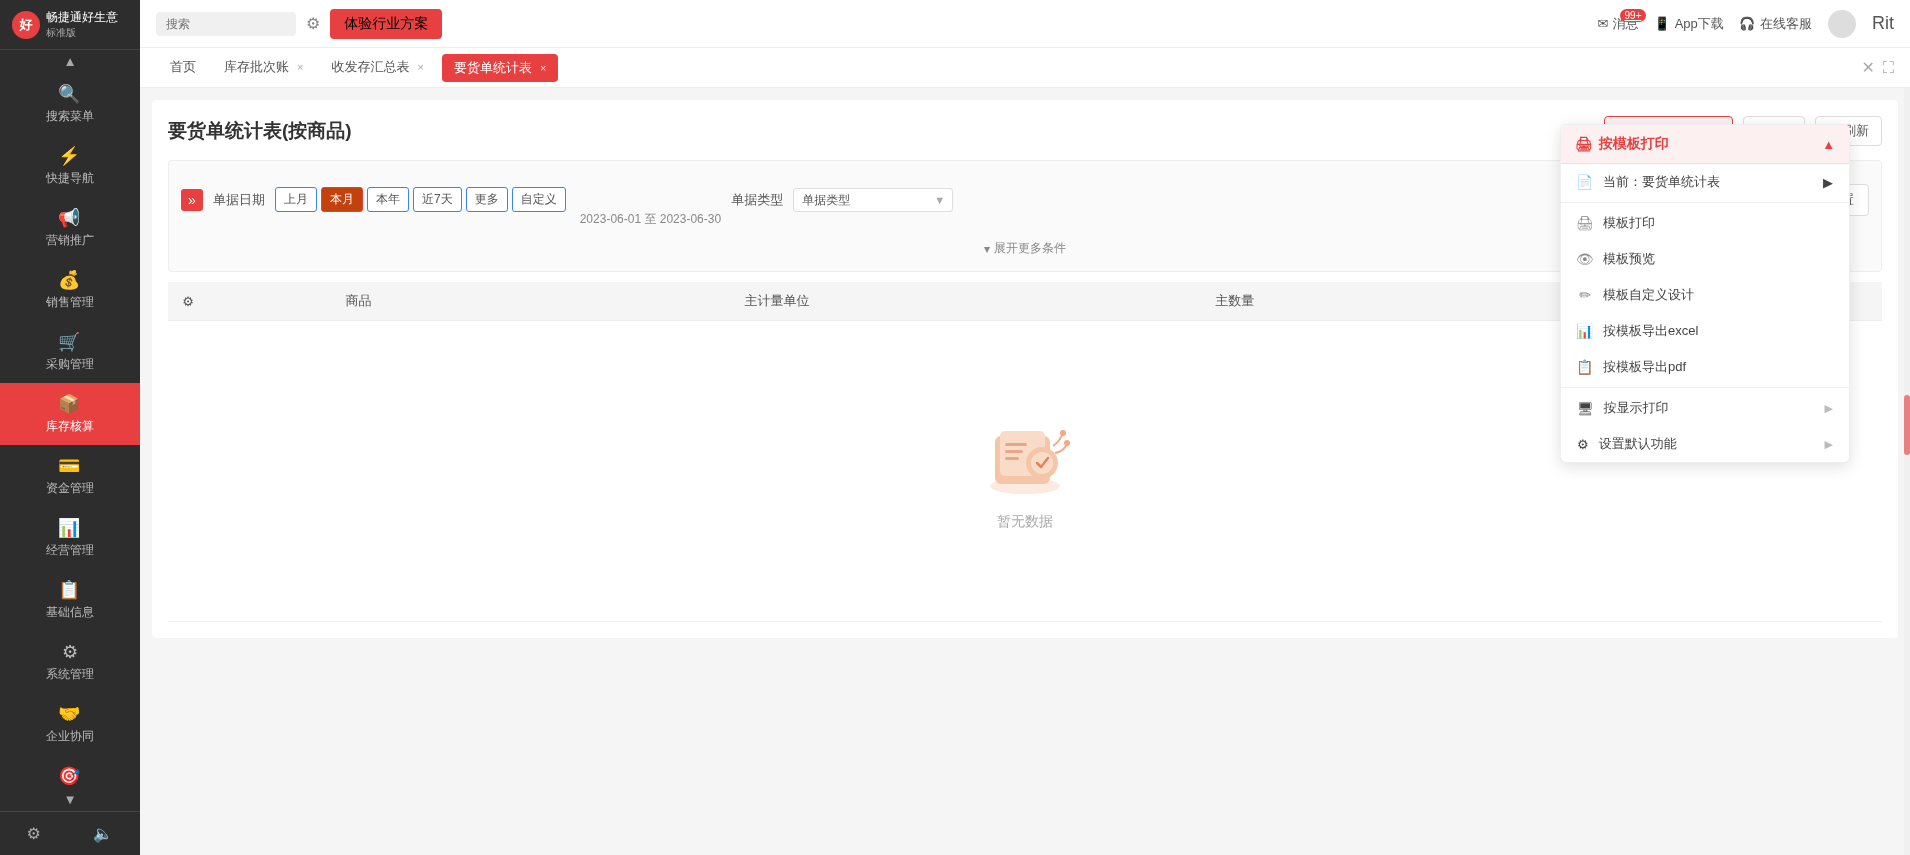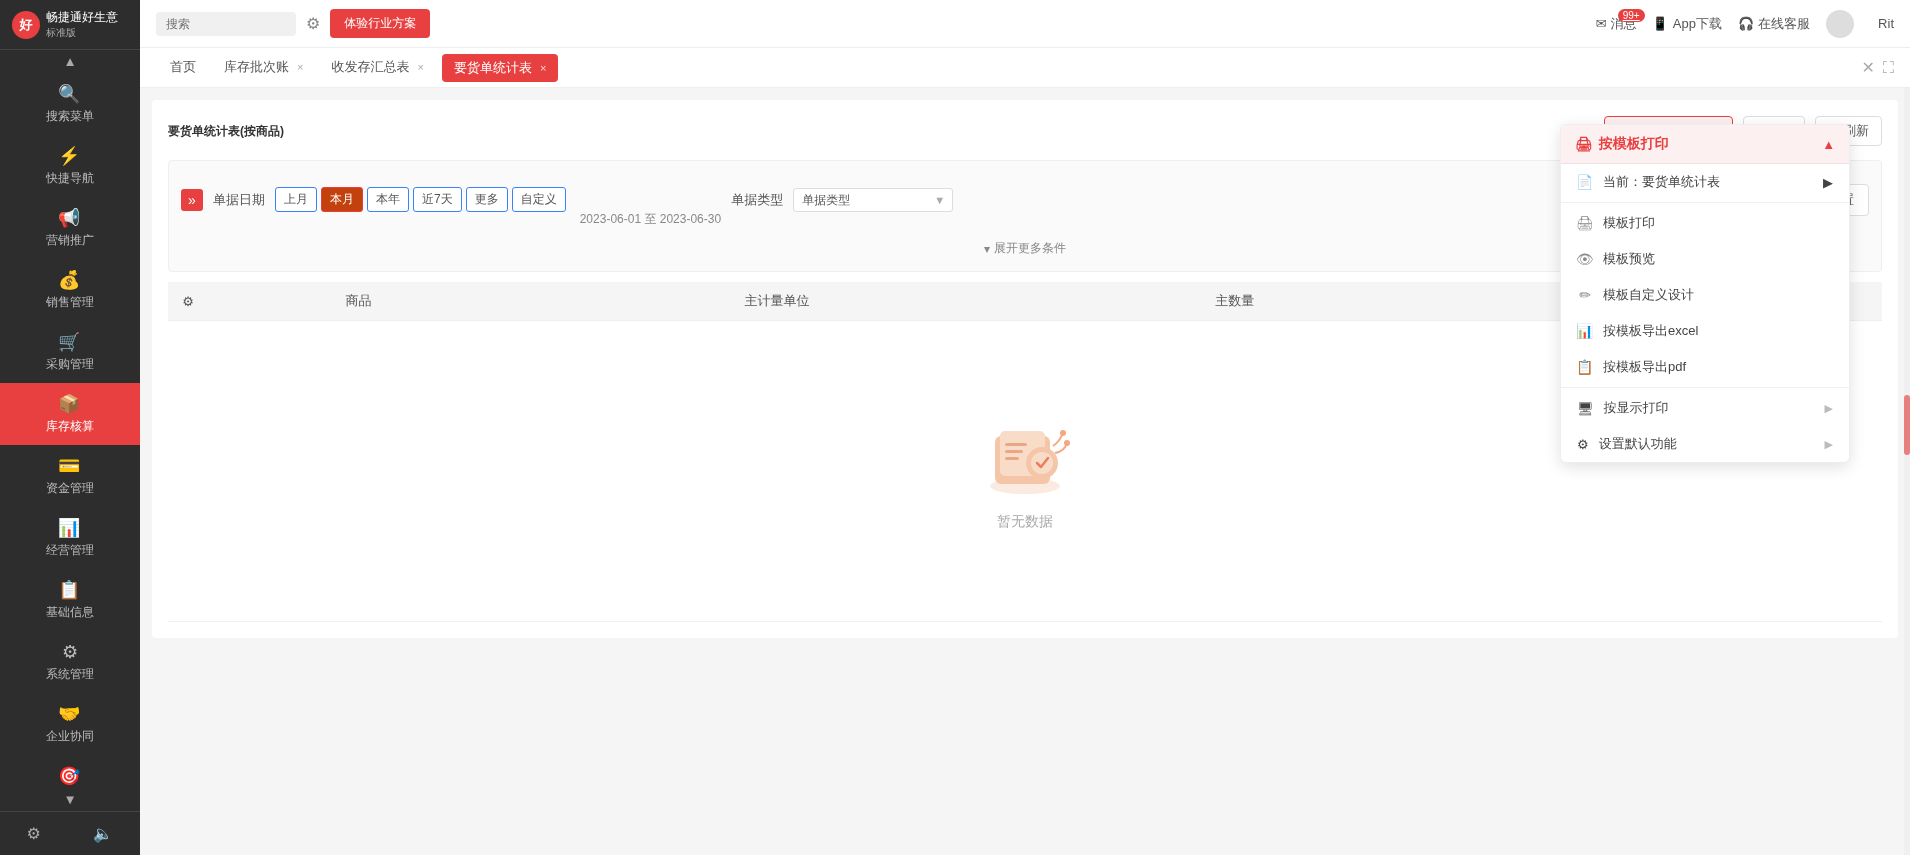--- a/index.html
+++ b/index.html
@@ -109,25 +109,25 @@
       width: 140px;
       color: #999;
     }
     .topbar-gear {
       color: #888;
       font-size: 16px;
       cursor: pointer;
     }
     .topbar-exp-btn {
       background: #e84040;
-      color: #ffffff;
+      color: #000000;
       border: none;
       border-radius: 4px;
       padding: 6px 14px;
-      font-size: 12px;
+      font-size: 14px;
       cursor: pointer;
     }
     .topbar-right {
       margin-left: auto;
       display: flex;
       align-items: center;
       gap: 16px;
       color: #555;
       font-size: 13px;
     }
@@ -148,23 +148,22 @@
       top: -6px;
       right: -8px;
       text-decoration: underline;
     }
     .topbar-right .avatar {
       width: 28px; height: 28px;
       background: #ddd;
       border-radius: 50%;
     }
     .topbar-right .username {
-      font-size: 13px;
-      color: #555;
-      margin-left: 8px;
+      font-size: 18px;
+      color: #555;
     }
 
     
     .tabbar {
       background: #fff;
       display: flex;
       align-items: center;
       padding: 0 16px;
       border-bottom: 1px solid #eee;
       height: 40px;
@@ -225,21 +224,21 @@
       padding: 16px;
     }
 
     .page-title-row {
       display: flex;
       align-items: center;
       justify-content: space-between;
       margin-bottom: 14px;
     }
     .page-title {
-      font-size: 12px;
+      font-size: 19px;
       font-weight: bold;
       color: #333;
     }
     .title-actions {
       display: flex;
       align-items: center;
       gap: 10px;
       position: relative;
     }
     .btn-print {

